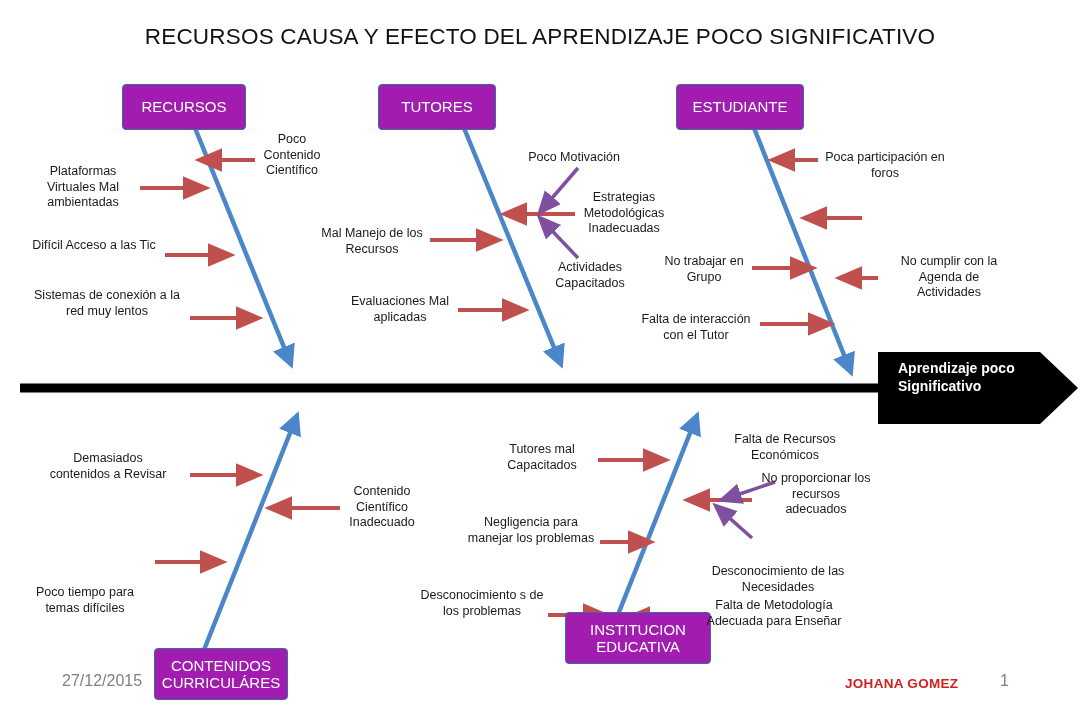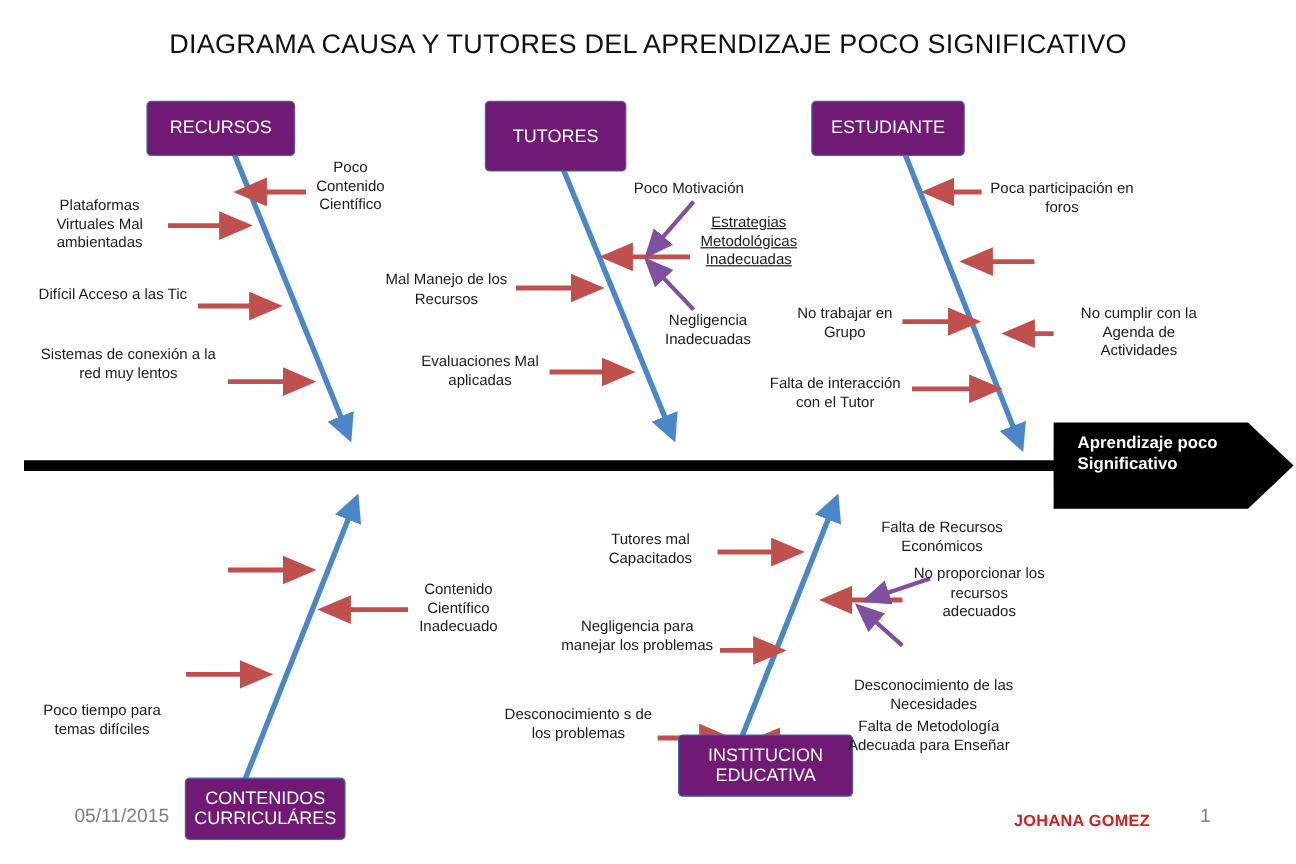--- a/index.html
+++ b/index.html
@@ -33,21 +33,21 @@
     top: 24px;
     width: 1080px;
     text-align: center;
     font-size: 22.5px;
     letter-spacing: 0.2px;
     color: #111111;
     white-space: nowrap;
   }
   .cat-box {
     position: absolute;
-    background: #701a75;
+    background: #a21caf;
     border: 1px solid #3a6aa2;
     border-radius: 4px;
     color: #ffffff;
     font-size: 15px;
     display: flex;
     align-items: center;
     justify-content: center;
     text-align: center;
     line-height: 1.15;
     box-sizing: border-box;
@@ -92,21 +92,21 @@
     top: 672px;
     font-size: 16px;
     color: #808080;
   }
 </style>
 </head>
 <body>
 
 <div id="stage">
 
-  <div class="title">DIAGRAMA CAUSA Y TUTORES DEL APRENDIZAJE POCO SIGNIFICATIVO</div>
+  <div class="title">RECURSOS CAUSA Y EFECTO DEL APRENDIZAJE POCO SIGNIFICATIVO</div>
 
   <svg id="canvas" viewBox="0 0 1080 720">
     <defs>
       <marker id="redArrow" markerWidth="7" markerHeight="7" refX="5.6" refY="3" orient="auto">
         <path d="M0,0 L7,3 L0,6 z" fill="#c0504d"></path>
       </marker>
       <marker id="purpleArrow" markerWidth="7" markerHeight="7" refX="5.6" refY="3" orient="auto">
         <path d="M0,0 L7,3 L0,6 z" fill="#7f4fa0"></path>
       </marker>
       <marker id="blueArrow" markerWidth="5.2" markerHeight="5.2" refX="3.6" refY="2.6" orient="auto">
@@ -172,52 +172,53 @@
       <line x1="600" y1="542" x2="650" y2="542" stroke="#c0504d" stroke-width="4" marker-end="url(#redArrow)"></line>
       <line x1="548" y1="615" x2="605" y2="615" stroke="#c0504d" stroke-width="4" marker-end="url(#redArrow)"></line>
       <line x1="752" y1="500" x2="688" y2="500" stroke="#c0504d" stroke-width="4" marker-end="url(#redArrow)"></line>
       <line x1="775" y1="482" x2="722" y2="500" stroke="#7f4fa0" stroke-width="3.5" marker-end="url(#purpleArrow)"></line>
       <line x1="752" y1="538" x2="716" y2="506" stroke="#7f4fa0" stroke-width="3.5" marker-end="url(#purpleArrow)"></line>
       <line x1="690" y1="618" x2="628" y2="618" stroke="#c0504d" stroke-width="4" marker-end="url(#redArrow)"></line>
     </g>
   </svg>
 
   <div class="cat-box" style="left:122px; top:84px; width:124px; height:46px;">RECURSOS</div>
-  <div class="cat-box" style="left:404px; top:84px; width:118px; height:59px;">TUTORES</div>
+  <div class="cat-box" style="left:378px; top:84px; width:118px; height:46px;">TUTORES</div>
   <div class="cat-box" style="left:676px; top:84px; width:128px; height:46px;">ESTUDIANTE</div>
   <div class="cat-box" style="left:122px; top:648px; width:134px; height:52px;margin-left:32px;">CONTENIDOS CURRICULÁRES</div>
   <div class="cat-box" style="left:522px; top:612px; width:146px; height:52px;margin-left:43px;">INSTITUCION EDUCATIVA</div>
 
   <div class="effect-label" style="left:898px; top:360px; width:150px;">Aprendizaje poco
 Significativo</div>
 
   <div class="cause-label" style="left:26px; top:164px; width:114px;">Plataformas Virtuales Mal ambientadas</div>
   <div class="cause-label" style="left:24px; top:238px; width:140px;">Difícil Acceso a las Tic</div>
   <div class="cause-label" style="left:32px; top:288px; width:150px;">Sistemas de conexión a la red muy lentos</div>
   <div class="cause-label" style="left:252px; top:132px; width:80px;">Poco Contenido Científico</div>
 
   <div class="cause-label" style="left:312px; top:226px; width:120px;">Mal Manejo de los Recursos</div>
   <div class="cause-label" style="left:340px; top:294px; width:120px;">Evaluaciones Mal aplicadas</div>
   <div class="cause-label" style="left:516px; top:150px; width:116px;">Poco Motivación</div>
-  <div class="cause-label" style="left:576px; top:178px; width:96px;text-decoration:underline;">Estrategias Metodológicas Inadecuadas</div>
-  <div class="cause-label" style="left:538px; top:260px; width:104px;">Negligencia Inadecuadas</div>
+  <div class="cause-label" style="left:576px; top:190px; width:96px;">Estrategias Metodológicas Inadecuadas</div>
+  <div class="cause-label" style="left:538px; top:260px; width:104px;">Actividades Capacitados</div>
 
   <div class="cause-label" style="left:656px; top:254px; width:96px;">No trabajar en Grupo</div>
   <div class="cause-label" style="left:630px; top:312px; width:132px;">Falta de interacción con el Tutor</div>
   <div class="cause-label" style="left:822px; top:150px; width:126px;">Poca participación en foros</div>
   <div class="cause-label" style="left:886px; top:254px; width:126px;">No cumplir con la Agenda de Actividades</div>
 
+  <div class="cause-label" style="left:48px; top:451px; width:120px;">Demasiados contenidos a Revisar</div>
   <div class="cause-label" style="left:20px; top:545px; width:130px;margin-top:40px;">Poco tiempo para temas difíciles</div>
   <div class="cause-label" style="left:336px; top:484px; width:92px;">Contenido Científico Inadecuado</div>
 
   <div class="cause-label" style="left:490px; top:442px; width:104px;">Tutores mal Capacitados</div>
   <div class="cause-label" style="left:466px; top:515px; width:130px;">Negligencia  para manejar los problemas</div>
   <div class="cause-label" style="left:420px; top:588px; width:124px;">Desconocimiento s de los problemas</div>
   <div class="cause-label" style="left:722px; top:432px; width:126px;">Falta de Recursos Económicos</div>
   <div class="cause-label" style="left:760px; top:471px; width:112px;">No proporcionar los recursos adecuados</div>
   <div class="cause-label" style="left:708px; top:564px; width:140px;">Desconocimiento de las Necesidades</div>
   <div class="cause-label" style="left:694px; top:598px; width:160px;">Falta de Metodología Adecuada para Enseñar</div>
 
-  <div class="footer-date">05/11/2015</div>
+  <div class="footer-date">27/12/2015</div>
   <div class="footer-author">JOHANA GOMEZ</div>
   <div class="footer-page">1</div>
 
 </div>
 
 </body></html>

